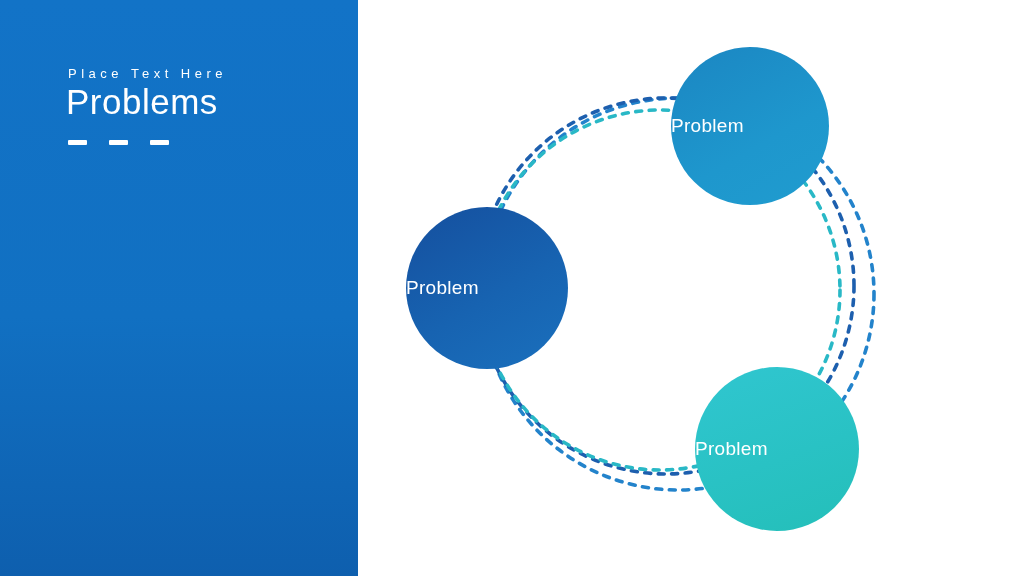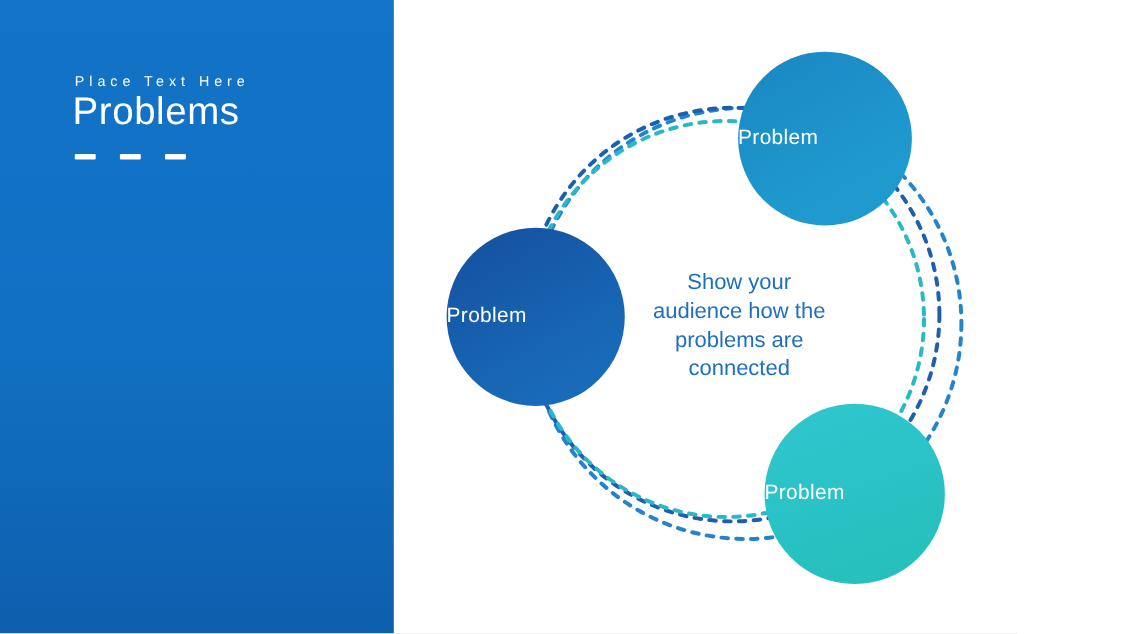--- a/index.html
+++ b/index.html
@@ -117,21 +117,15 @@
     </div>
 
     <div class="node node-left">
       <span>Problem</span>
     </div>
 
     <div class="node node-bottom">
       <span>Problem</span>
     </div>
 
-    <div class="center-caption" style="color: rgb(28, 111, 191);">
-      <div>Show your</div>
-      <div>audience how the</div>
-      <div>problems are</div>
-      <div>connected</div>
-    </div>
 
   </main>
 </div>
 
 </body></html>

